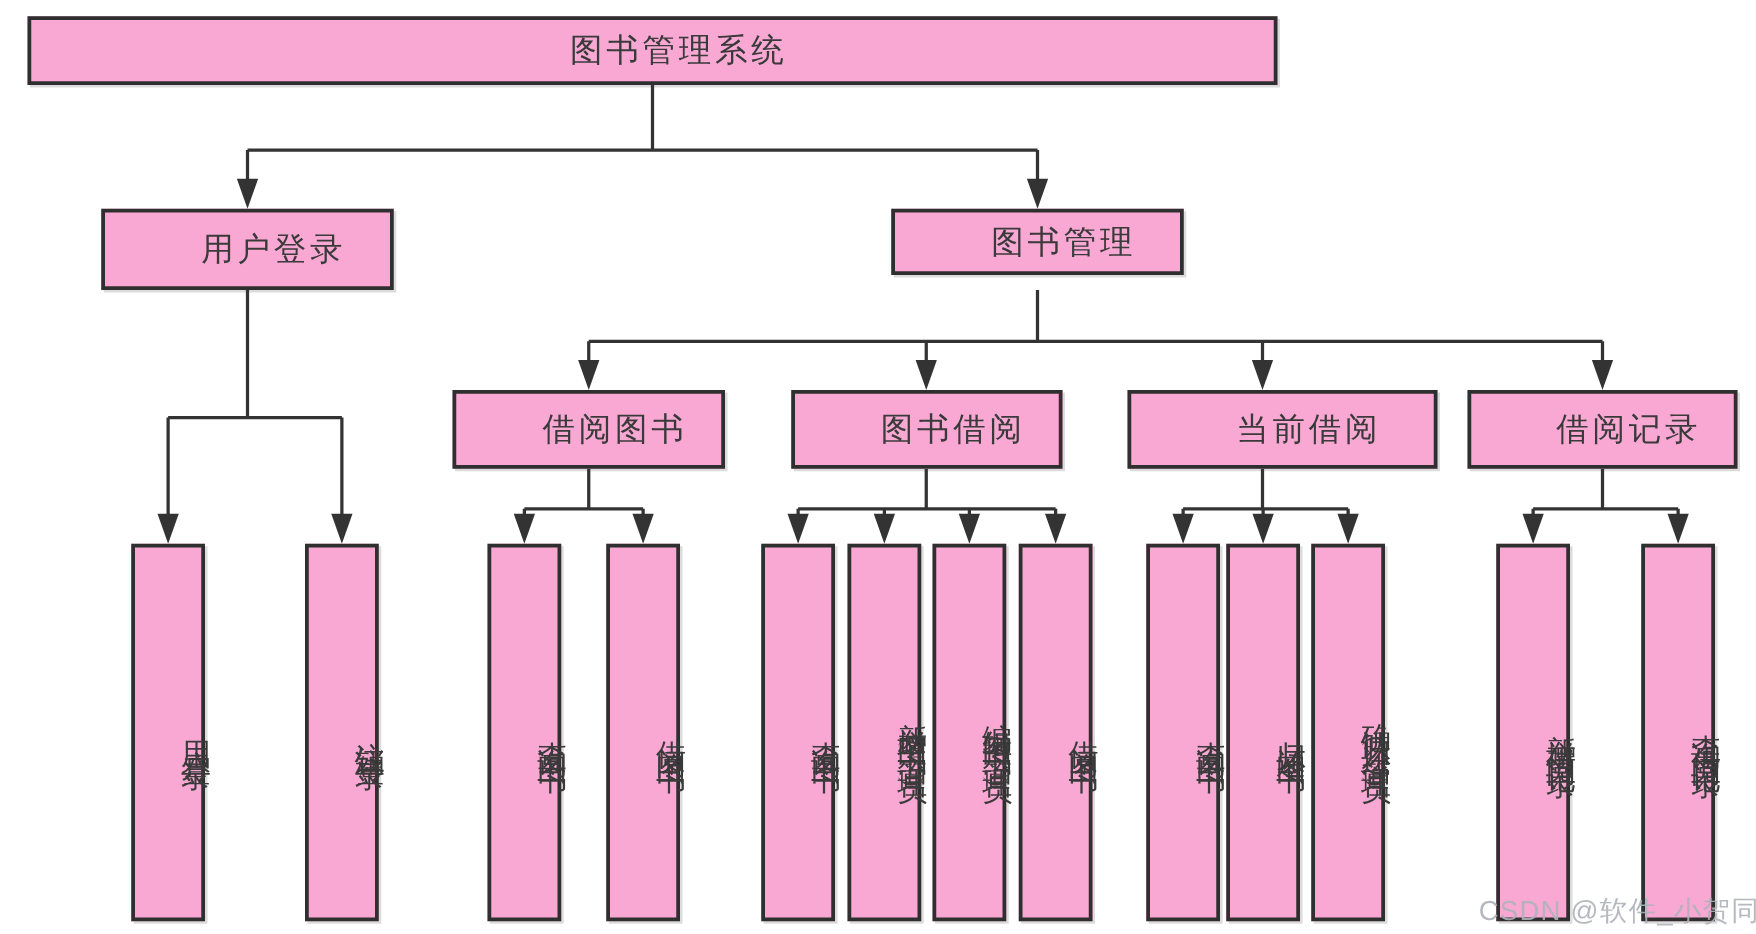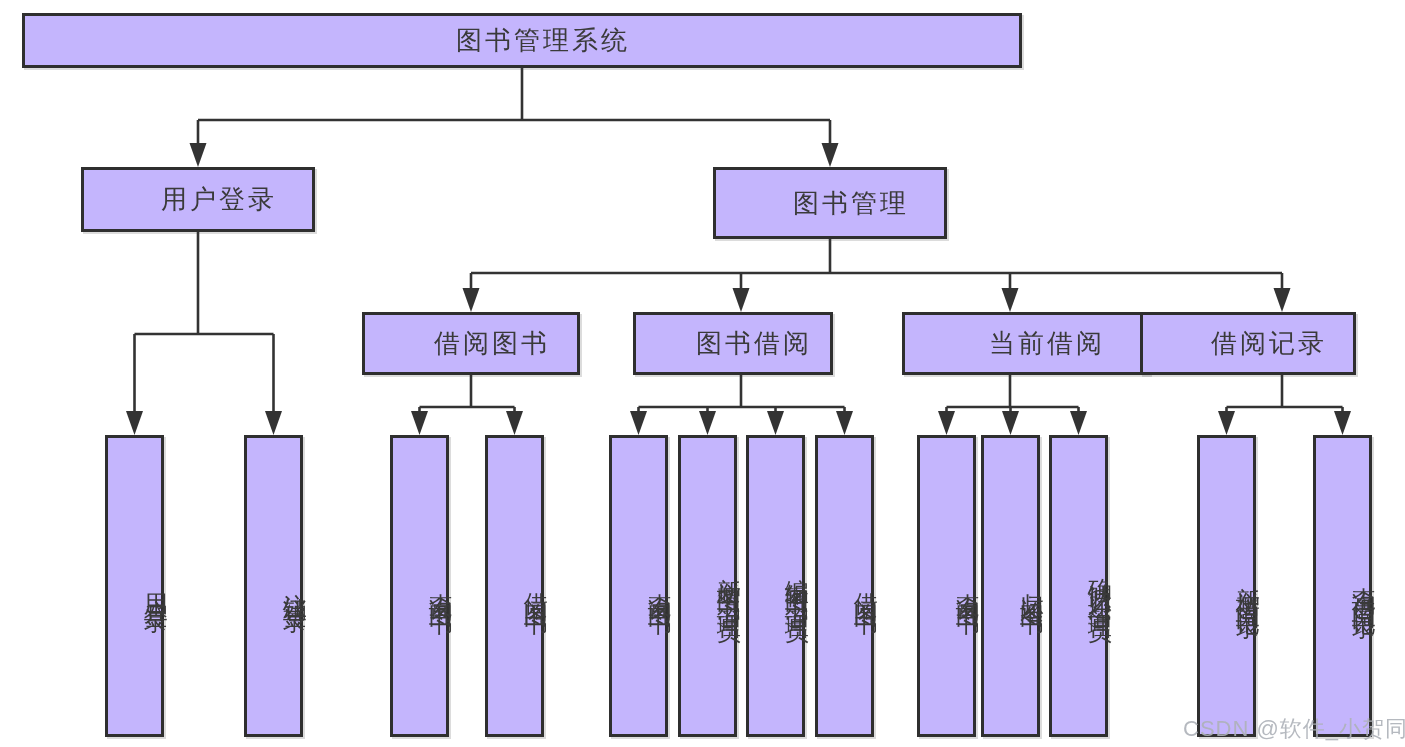--- a/index.html
+++ b/index.html
@@ -20,21 +20,21 @@
     overflow: hidden;
   }
   #wires {
     position: absolute;
     left: 0; top: 0;
     width: 1405px; height: 747px;
     pointer-events: none;
   }
   .box {
     position: absolute;
-    background: #c4b5fd;
+    background: #f9a8d4;
     border: 3px solid var(--border);
     box-shadow: 2px 2px 0 rgba(60,60,60,0.18);
     display: flex;
     align-items: center;
     justify-content: center;
     color: var(--text);
     font-size: 26px;
     letter-spacing: 3px;
     z-index: 2;
     white-space: nowrap;
@@ -45,27 +45,27 @@
     text-orientation: mixed;
     font-size: 24px;
     letter-spacing: 6px;
     line-height: 1.1;
     color: var(--text);
   }
   
   .n-root   { left: 22px;  top: 13px;  width: 1000px; height: 55px; }
   
   .n-login  { left: 81px;  top: 167px; width: 234px;  height: 65px; }
-  .n-mgmt   { left: 713px; top: 167px; width: 234px;  height: 72px; }
+  .n-mgmt   { left: 713px; top: 167px; width: 234px;  height: 53px; }
   
   .lvl3     { top: 312px; height: 63px; }
   .n-new    { left: 362px;  width: 218px; }
-  .n-borrow { left: 633px;  width: 200px; }
+  .n-borrow { left: 633px;  width: 217px; }
   .n-cur    { left: 902px;  width: 248px; }
-  .n-rec    { left: 1140px; width: 216px; }
+  .n-rec    { left: 1174px; width: 216px; }
   
   .leaf     { top: 435px; height: 302px; width: 59px; }
   .p-a1 { left: 105px; }  .p-a2 { left: 244px; }
   .p-b1 { left: 390px; }  .p-b2 { left: 485px; }
   .p-c1 { left: 609px; }  .p-c2 { left: 678px; }  .p-c3 { left: 746px; }  .p-c4 { left: 815px; }
   .p-d1 { left: 917px; }  .p-d2 { left: 981px; }  .p-d3 { left: 1049px; }
   .p-e1 { left: 1197px; } .p-e2 { left: 1313px; }
   #watermark {
     position: absolute;
     left: 1183px;

